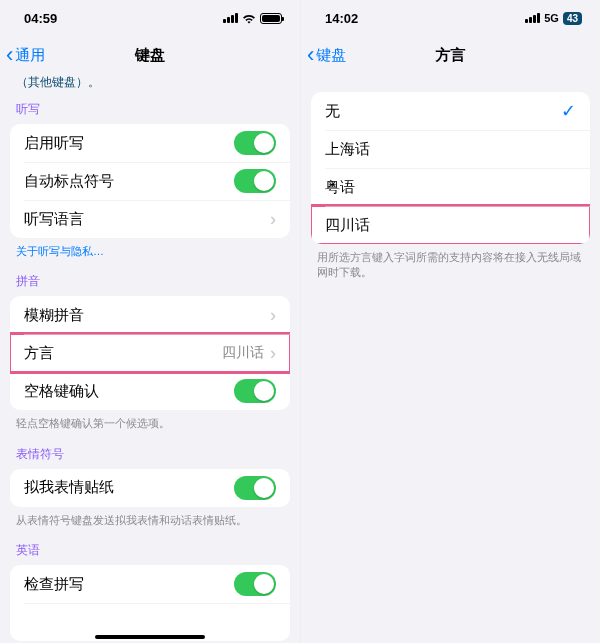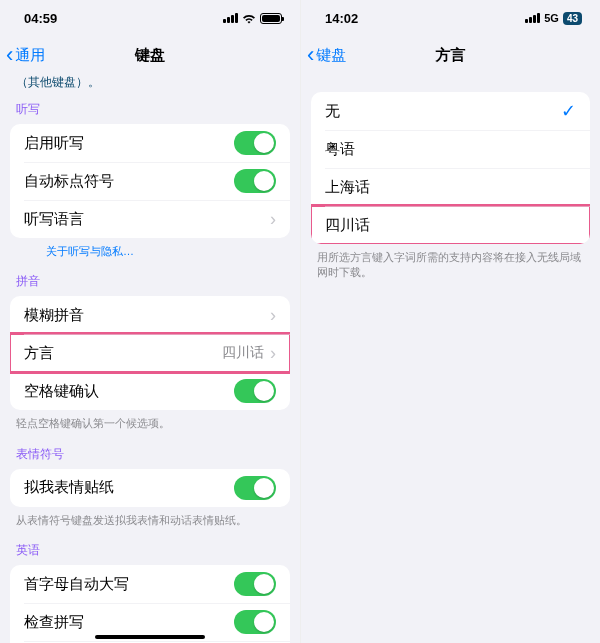--- a/index.html
+++ b/index.html
@@ -106,21 +106,21 @@
       width: 42px; height: 24px; background:#34c759; border-radius: 12px;
       position: relative; flex-shrink: 0;
     }
     .switch::after {
       content:''; position:absolute; right:2px; top:2px; width:20px; height:20px;
       background:#fff; border-radius:50%; box-shadow:0 1px 2px rgba(0,0,0,.2);
     }
     .footnote {
       font-size: 11px; color: #8a8a8e; padding: 6px 16px 0; line-height: 1.4;
     }
-    .link { color:#007aff;margin-left:30px; }
+    .link { color:#007aff; }
     .checkmark { color:#007aff; font-size:18px; font-weight:400; }
     .home-ind {
       position:absolute; bottom:4px; left:50%; transform:translateX(-50%);
       width:110px; height:4px; background:#000; border-radius:3px;
     }
     .bars-5g { font-size:11px; font-weight:700; }
   </style>
 </head>
 <body>
 
@@ -193,24 +193,20 @@
       <div class="row">
         <span class="label">拟我表情贴纸</span>
         <span class="switch"></span>
       </div>
     </div>
     <div class="footnote">从表情符号键盘发送拟我表情和动话表情贴纸。</div>
 
     <div class="group-hdr">英语</div>
     <div class="group">
       <div class="row">
-        <span class="label">首字母自动大写</span>
-        <span class="switch"></span>
-      </div>
-      <div class="row">
         <span class="label">检查拼写</span>
         <span class="switch"></span>
       </div>
       <div class="row">
         
         
       </div>
 
     </div>
   </div>
@@ -240,24 +236,24 @@
   </div>
 
   <div class="content">
     <div style="height:18px"></div>
     <div class="group">
       <div class="row">
         <span class="label">无</span>
         <span class="checkmark">✓</span>
       </div>
       <div class="row">
+        <span class="label">上海话</span>
+      </div>
+      <div class="row">
         <span class="label">粤语</span>
-      </div>
-      <div class="row">
-        <span class="label">上海话</span>
       </div>
       <div class="row highlight-box">
         <span class="label">四川话</span>
       </div>
     </div>
     <div class="footnote">用所选方言键入字词所需的支持内容将在接入无线局域网时下载。</div>
   </div>
 </div>
 
 </body></html>

